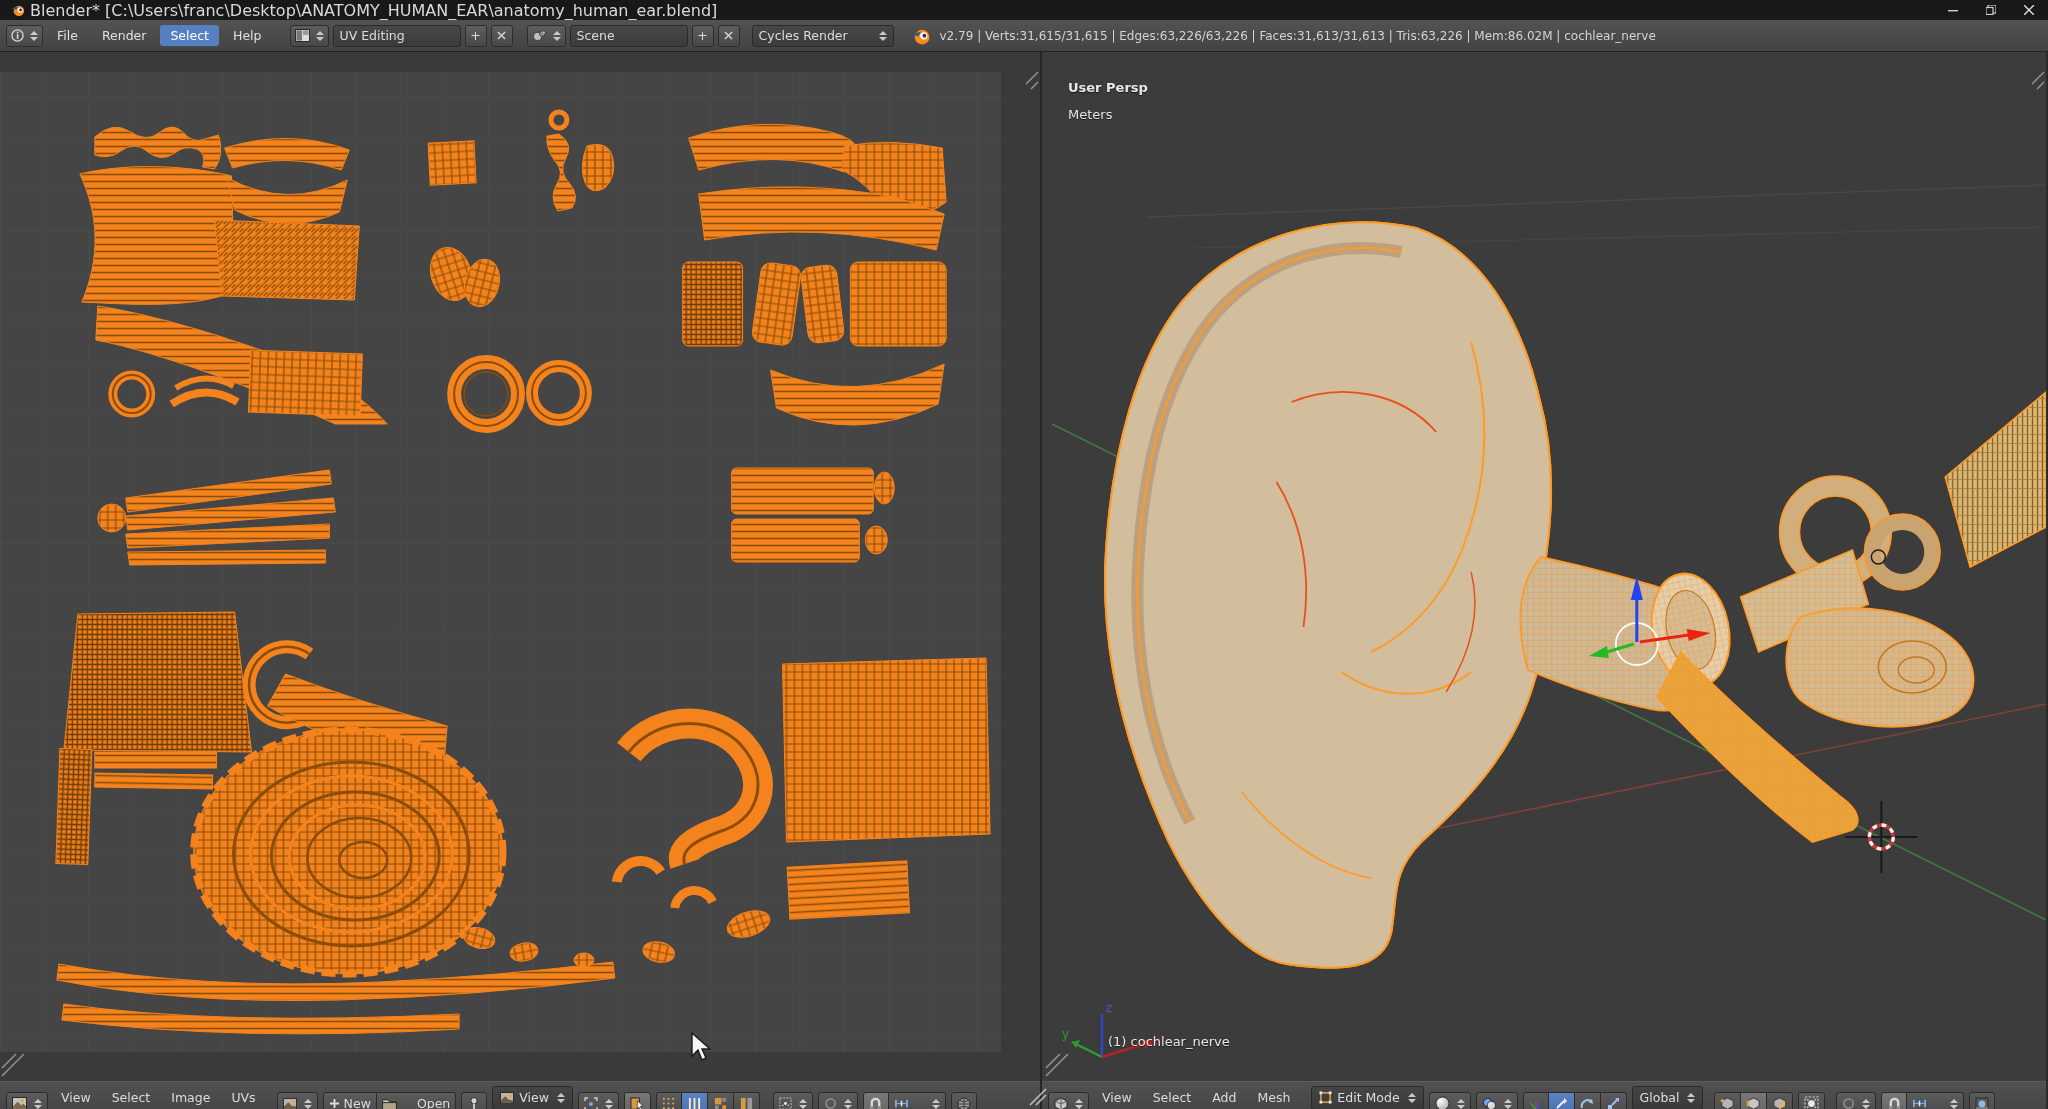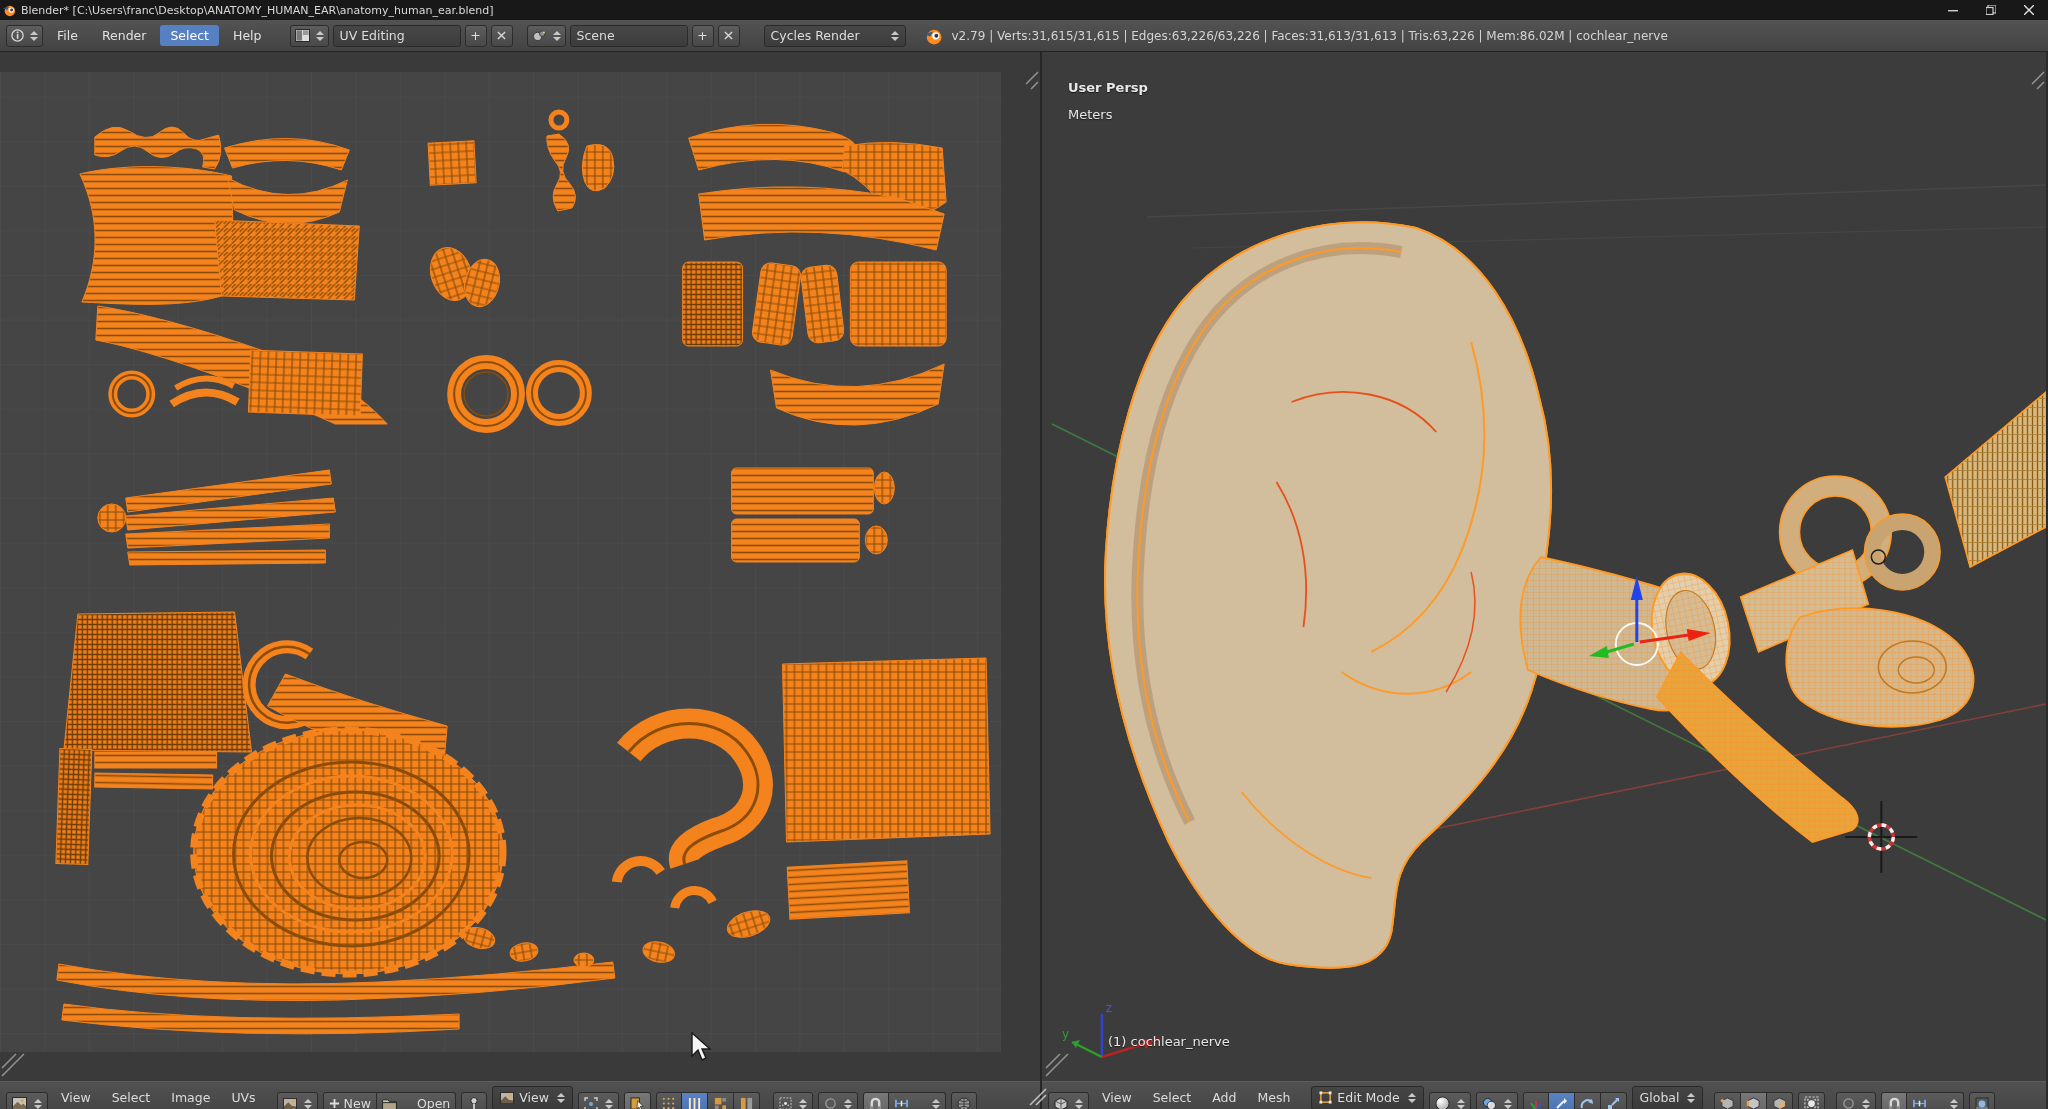--- a/index.html
+++ b/index.html
@@ -1,20 +1,20 @@
 <!DOCTYPE html>
 <html><head>
 <meta charset="utf-8">
 <style>
   * { margin:0; padding:0; box-sizing:border-box; }
   html,body { width:2048px; height:1109px; overflow:hidden; background:#2b2b2b;
     font-family:"DejaVu Sans","Liberation Sans",sans-serif; }
   
   .titlebar { height:20px; background:#181818; display:flex; align-items:center;
-    color:#d9d9d9; font-size:11px; padding-left:0; position:relative; }
+    color:#d9d9d9; font-size:16px; padding-left:9px; position:relative; }
   .titlebar .blogo { width:14px; height:14px; margin:0 5px 0 2px; }
   .winbtns { position:absolute; right:0; top:0; height:20px; display:flex; }
   .winbtn { width:38px; height:20px; display:flex; align-items:center; justify-content:center; color:#cfcfcf; }
   
   .topheader { height:32px; background:linear-gradient(#535353,#434343);
     border-bottom:1px solid #222; display:flex; align-items:center; gap:4px;
     padding:0 6px; color:#e0e0e0; font-size:12.5px; position:relative; }
   .hmenu { padding:3px 10px; border-radius:3px; cursor:default; }
   .hmenu.active { background:#5680c2; color:#fff; }
   .ibtn { height:22px; background:linear-gradient(#5e5e5e,#484848); border:1px solid #2c2c2c;
@@ -142,21 +142,21 @@
   </div>
   <div class="ibtn sq">
       <span>+</span>
     </div>
   <div class="ibtn sq">
     <svg width="9" height="9" viewBox="0 0 10 10">
         <path d="M1 1 L9 9 M9 1 L1 9" stroke="#d6d6d6" stroke-width="1.6"></path>
       </svg>
   </div>
 
-  <div class="dd" style="width:142px; margin-left:20px; justify-content:space-between">
+  <div class="dd" style="width:142px; margin-left:8px; justify-content:space-between">
     <span>Cycles Render</span>
     <span class="arr">
         <i class="up"></i>
         <i class="dn"></i>
       </span>
   </div>
 
   <svg width="18" height="18" viewBox="0 0 16 16" style="margin-left:14px">
     <circle cx="9" cy="9" r="6.5" fill="#ff8b1d"></circle>
       <circle cx="10.5" cy="7.8" r="3.2" fill="#fff"></circle>

